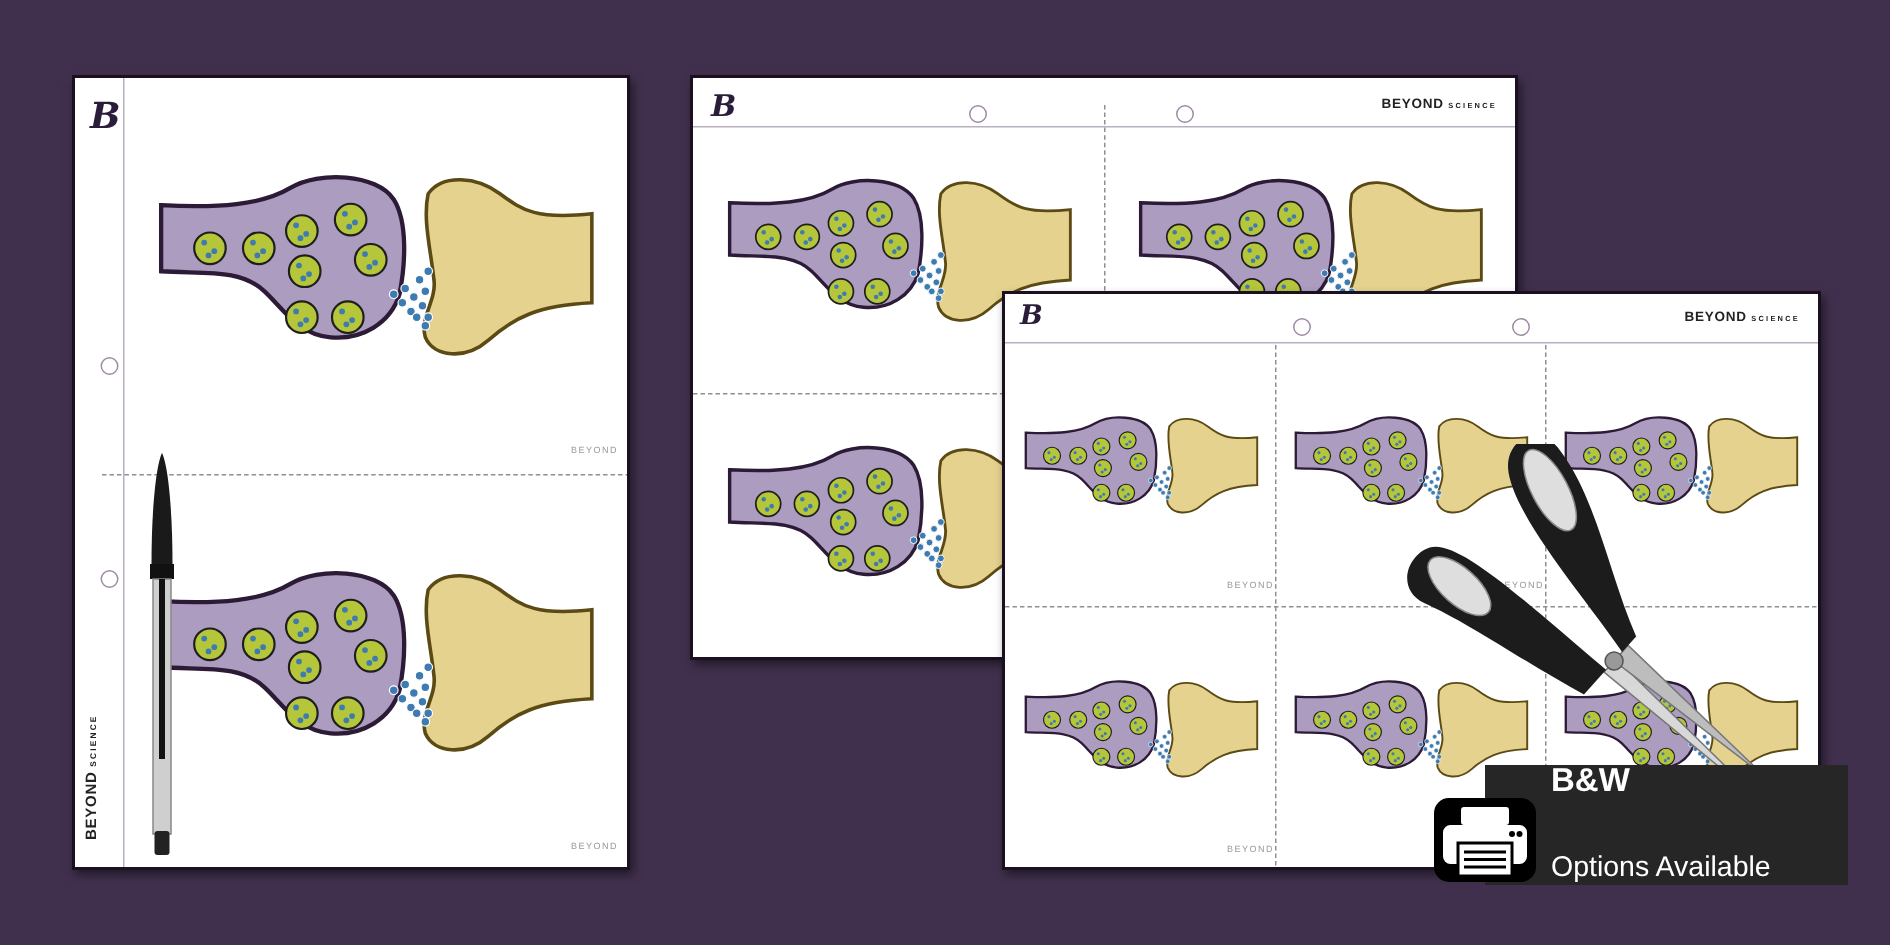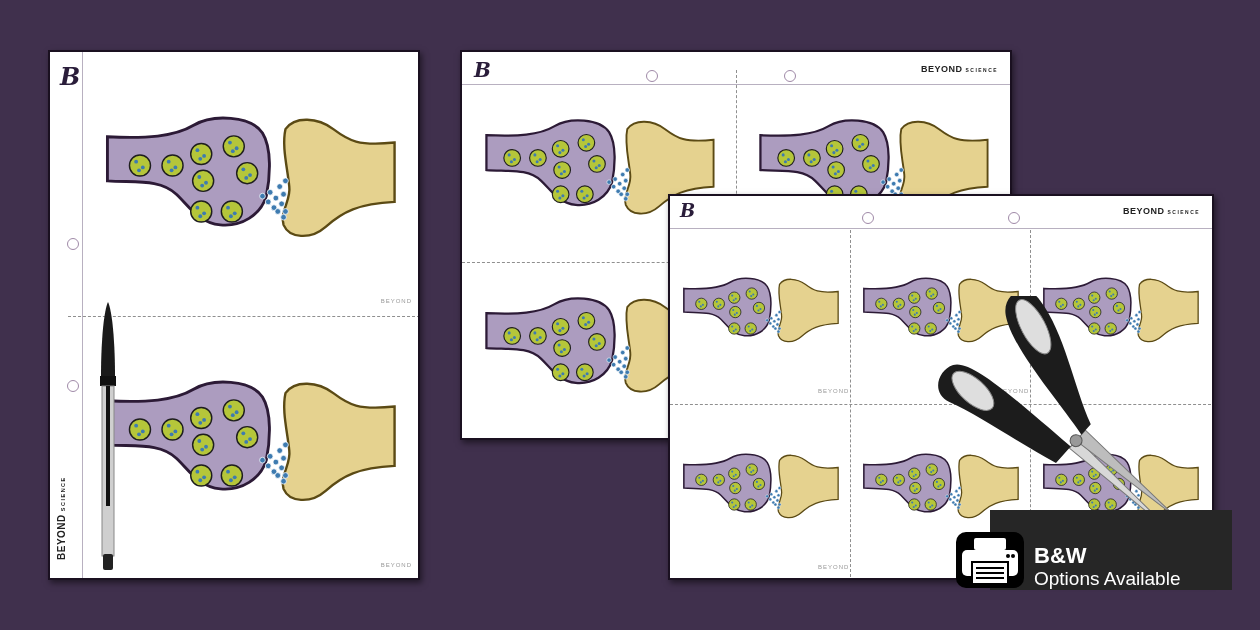--- a/index.html
+++ b/index.html
@@ -23,21 +23,21 @@
   .footer-tag { position: absolute; font-size: 6px; letter-spacing: 1px; color: #999; }
   .synapse { position: absolute; }
 
   .badge {
     position: absolute; left: 990px; top: 510px; width: 242px; height: 80px;
     background: #262626; display: flex; align-items: flex-end;
   }
   .badge .printer { margin-left: -36px; width: 72px; height: 60px; }
   .badge .text { margin-left: 8px; color: #fff; }
   .badge .t1 { font-size: 22px; font-weight: bold; line-height: 24px; }
-  .badge .t2 { font-size: 19px; line-height: 22px; }
+  .badge .t2 { font-size: 19px; line-height: 22px; margin-top: 36px; }
 </style>
 </head>
 <body>
 
 <svg width="0" height="0" style="position:absolute">
   <defs>
     <g id="syn">
 
       <path d="M0,18 C40,20 70,18 90,6 C110,-6 150,-4 162,14 C172,30 170,60 166,80 C160,100 140,112 118,110 C95,108 85,90 72,78 C55,62 30,66 0,64 Z" fill="#ac9cbf" stroke="#2c1a36" stroke-width="3"></path>
 

